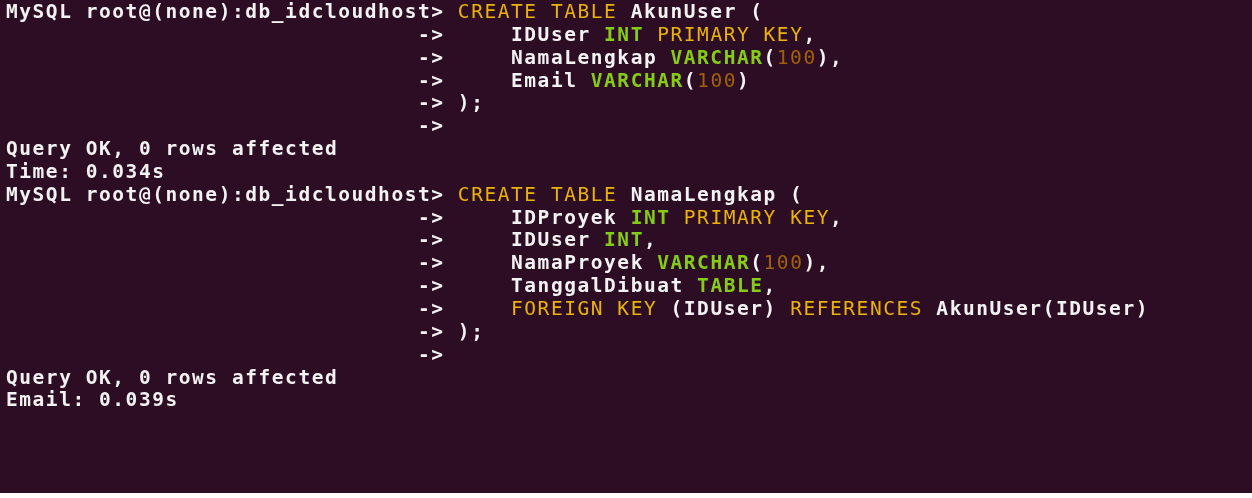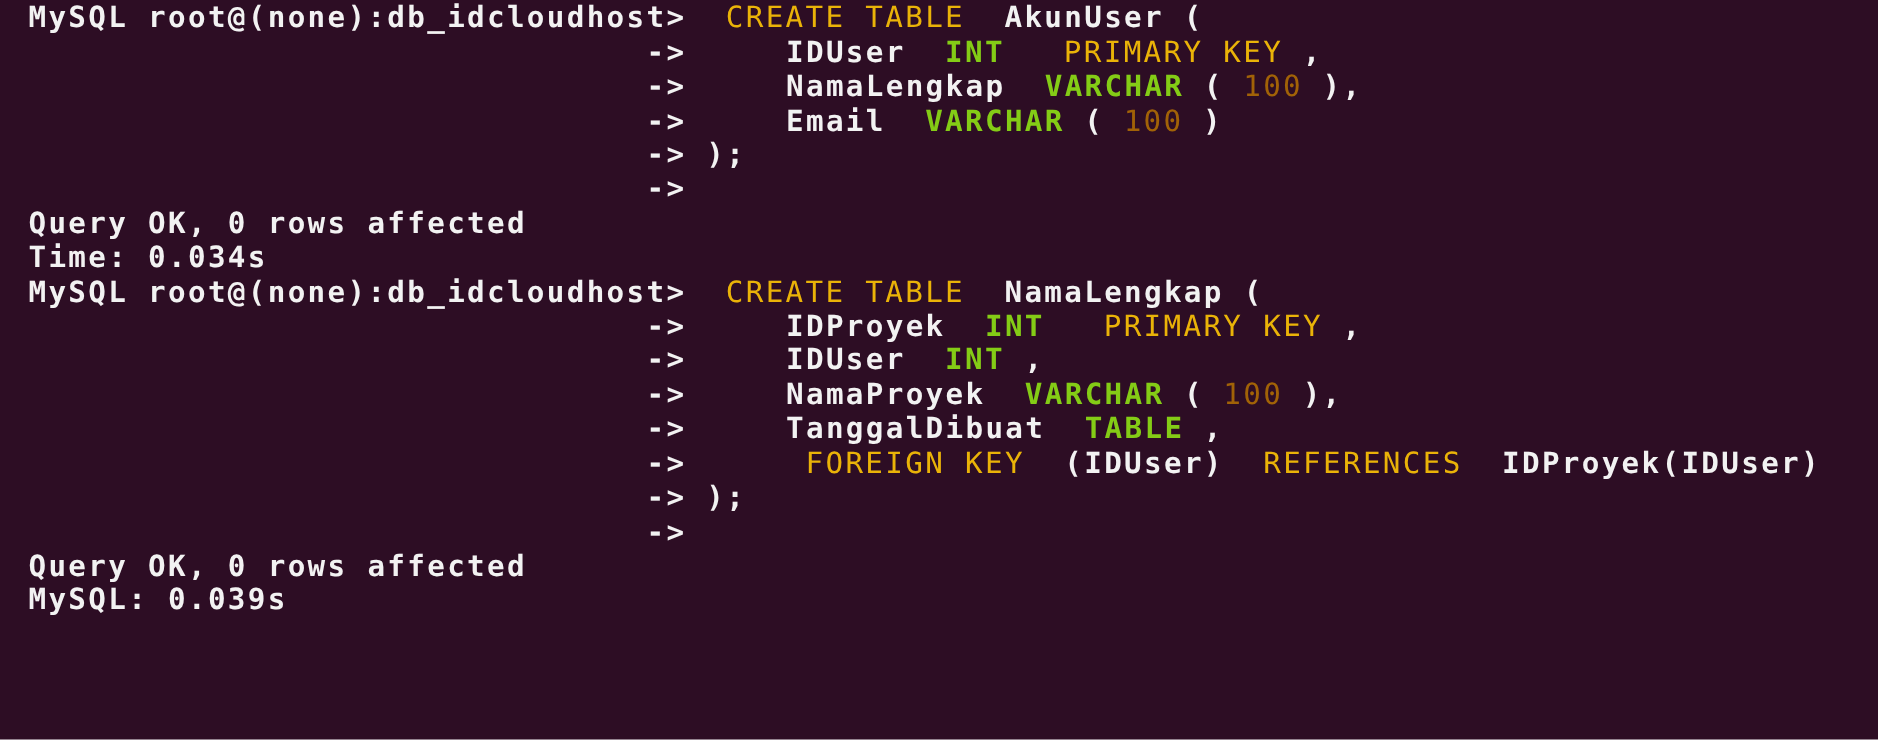--- a/index.html
+++ b/index.html
@@ -27,21 +27,21 @@
     .line {
       font-family: "DejaVu Sans Mono", "Liberation Mono", monospace;
       font-size: 19.5px;
       line-height: 22.85px;
       height: 22.85px;
       white-space: pre;
       color: #f2f2f2;
       letter-spacing: 1.55px;
       font-weight: bold;
     }
-    .tok { font-weight: bold; margin-left: 13px; }
+    .tok { font-weight: bold; }
     .kw  { color: #eab308; font-weight: normal; }
     .ty  { color: #84cc16; font-weight: bold; }
     .num { color: #a16207; font-weight: normal; }
     .pl  { color: #f2f2f2; }
   </style>
 </head>
 <body>
 
 <div class="terminal">
   <div id="term-output">
@@ -51,19 +51,19 @@
       <div class="line"><span class="tok pl">                               -&gt;     Email </span><span class="tok ty">VARCHAR</span><span class="tok pl">(</span><span class="tok num">100</span><span class="tok pl">)</span></div>
       <div class="line"><span class="tok pl">                               -&gt; );</span></div>
       <div class="line"><span class="tok pl">                               -&gt;</span></div>
       <div class="line"><span class="tok pl">Query OK, 0 rows affected</span></div>
       <div class="line"><span class="tok pl">Time: 0.034s</span></div>
       <div class="line"><span class="tok pl">MySQL root@(none):db_idcloudhost&gt; </span><span class="tok kw">CREATE TABLE</span><span class="tok pl"> NamaLengkap (</span></div>
       <div class="line"><span class="tok pl">                               -&gt;     IDProyek </span><span class="tok ty">INT</span><span class="tok pl"> </span><span class="tok kw">PRIMARY KEY</span><span class="tok pl">,</span></div>
       <div class="line"><span class="tok pl">                               -&gt;     IDUser </span><span class="tok ty">INT</span><span class="tok pl">,</span></div>
       <div class="line"><span class="tok pl">                               -&gt;     NamaProyek </span><span class="tok ty">VARCHAR</span><span class="tok pl">(</span><span class="tok num">100</span><span class="tok pl">),</span></div>
       <div class="line"><span class="tok pl">                               -&gt;     TanggalDibuat </span><span class="tok ty">TABLE</span><span class="tok pl">,</span></div>
-      <div class="line"><span class="tok pl">                               -&gt;     </span><span class="tok kw">FOREIGN KEY</span><span class="tok pl"> (IDUser) </span><span class="tok kw">REFERENCES</span><span class="tok pl"> IDProyek(IDUser)</span></div>
+      <div class="line"><span class="tok pl">                               -&gt;     </span><span class="tok kw">FOREIGN KEY</span><span class="tok pl"> (IDUser) </span><span class="tok kw">REFERENCES</span><span class="tok pl"> AkunUser(IDUser)</span></div>
       <div class="line"><span class="tok pl">                               -&gt; );</span></div>
       <div class="line"><span class="tok pl">                               -&gt;</span></div>
       <div class="line"><span class="tok pl">Query OK, 0 rows affected</span></div>
-      <div class="line"><span class="tok pl">MySQL: 0.039s</span></div>
+      <div class="line"><span class="tok pl">Email: 0.039s</span></div>
     </div>
 </div>
 
 </body></html>

